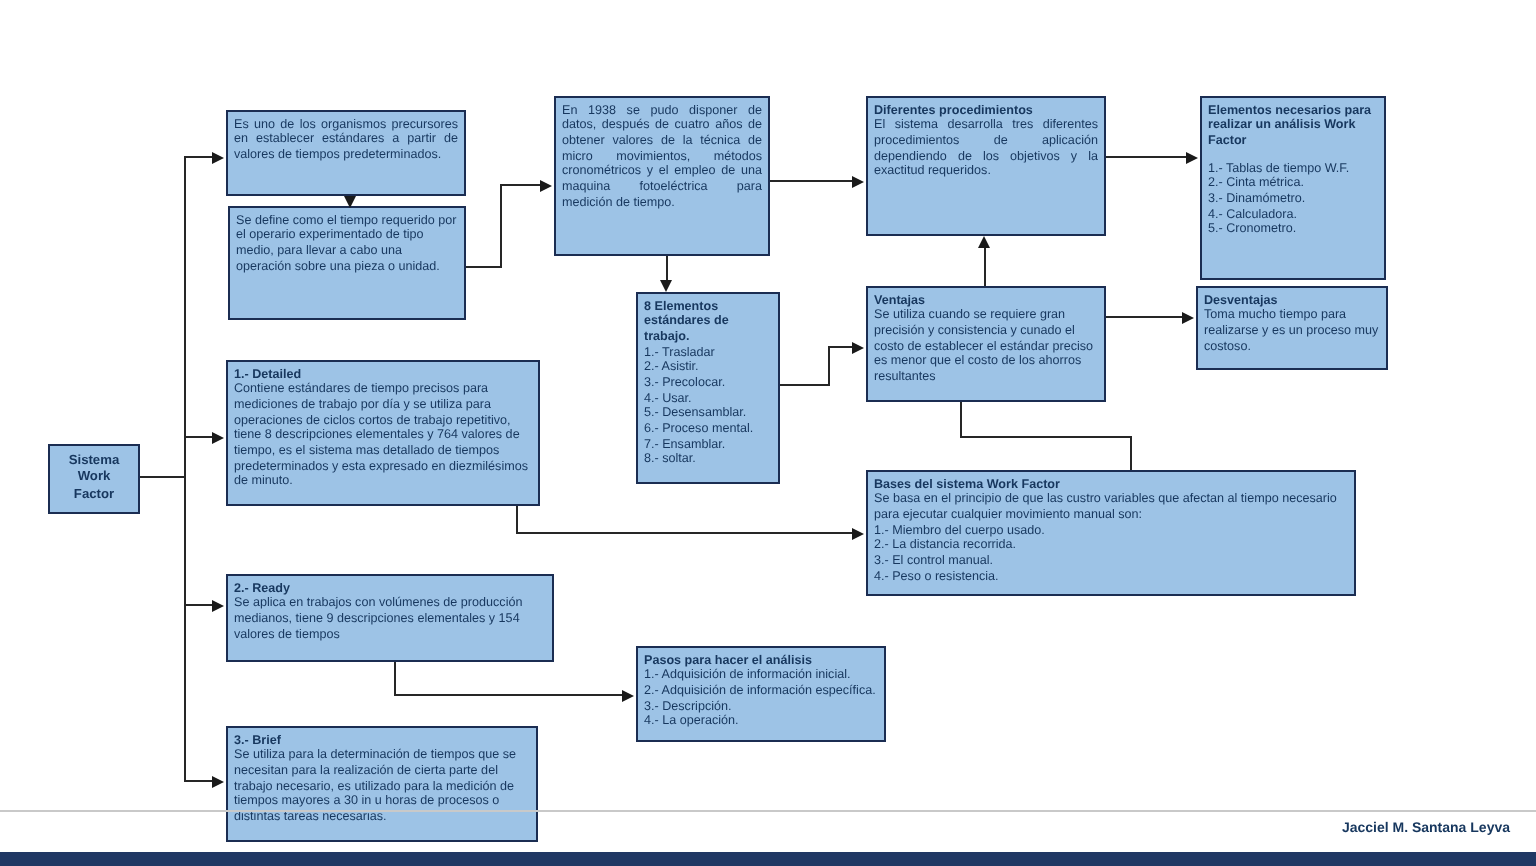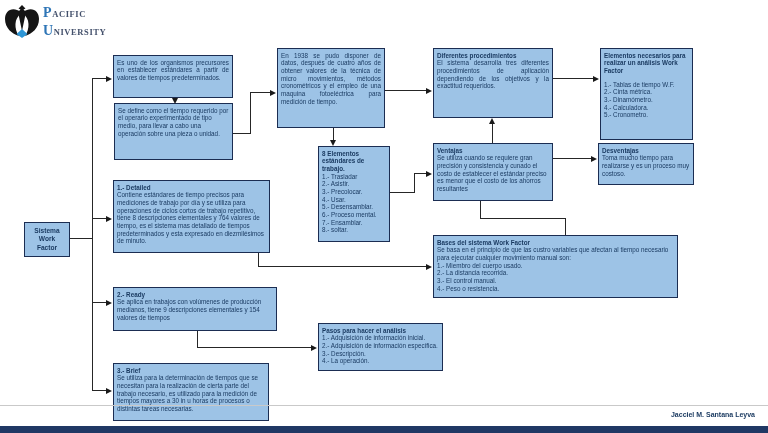--- a/index.html
+++ b/index.html
@@ -34,32 +34,20 @@
   .rule{position:absolute;left:0;top:405px;width:768px;height:1px;background:#c9c9c9;}
   .footer-bar{position:absolute;left:0;top:426px;width:768px;height:7px;background:#203864;}
   .signature{position:absolute;left:630px;top:411px;width:125px;text-align:right;
              font-size:7px;font-weight:bold;color:#17375E;}
 </style>
 </head>
 <body>
 
 <div class="canvas">
 
-  <div class="logo">
-    <svg width="36" height="37" viewBox="0 0 36 37">
-      <path d="M17 9 C8 3 1 8 1 16 C1 25 8 31 15 33 C10 26 10 15 17 11 Z" fill="#151515"></path>
-      <path d="M19 9 C28 3 35 8 35 16 C35 25 28 31 21 33 C26 26 26 15 19 11 Z" fill="#151515"></path>
-      <path d="M18 2 L21.5 5.5 L19.5 6.5 L22 9 L18 28 L14 9 L16.5 6.5 L14.5 5.5 Z" fill="#151515"></path>
-      <path d="M18 26 L23.5 31 L18 35 L12.5 31 Z" fill="#2E96D6"></path>
-    </svg>
-    <div class="logo-text">
-      <div class="logo-line"><span class="cap">P</span><span class="rest">ACIFIC</span></div>
-      <div class="logo-line"><span class="cap">U</span><span class="rest">NIVERSITY</span></div>
-    </div>
-  </div>
 
   <div class="node root" style="left:24px;top:222px;width:46px;height:35px;">
     <div>Sistema</div>
     <div>Work</div>
     <div>Factor</div>
   </div>
 
   <div class="node justify" style="left:113px;top:55px;width:120px;height:43px;">
     <div class="body">Es uno de los organismos precursores en establecer estándares a partir de valores de tiempos predeterminados.</div>
   </div>

